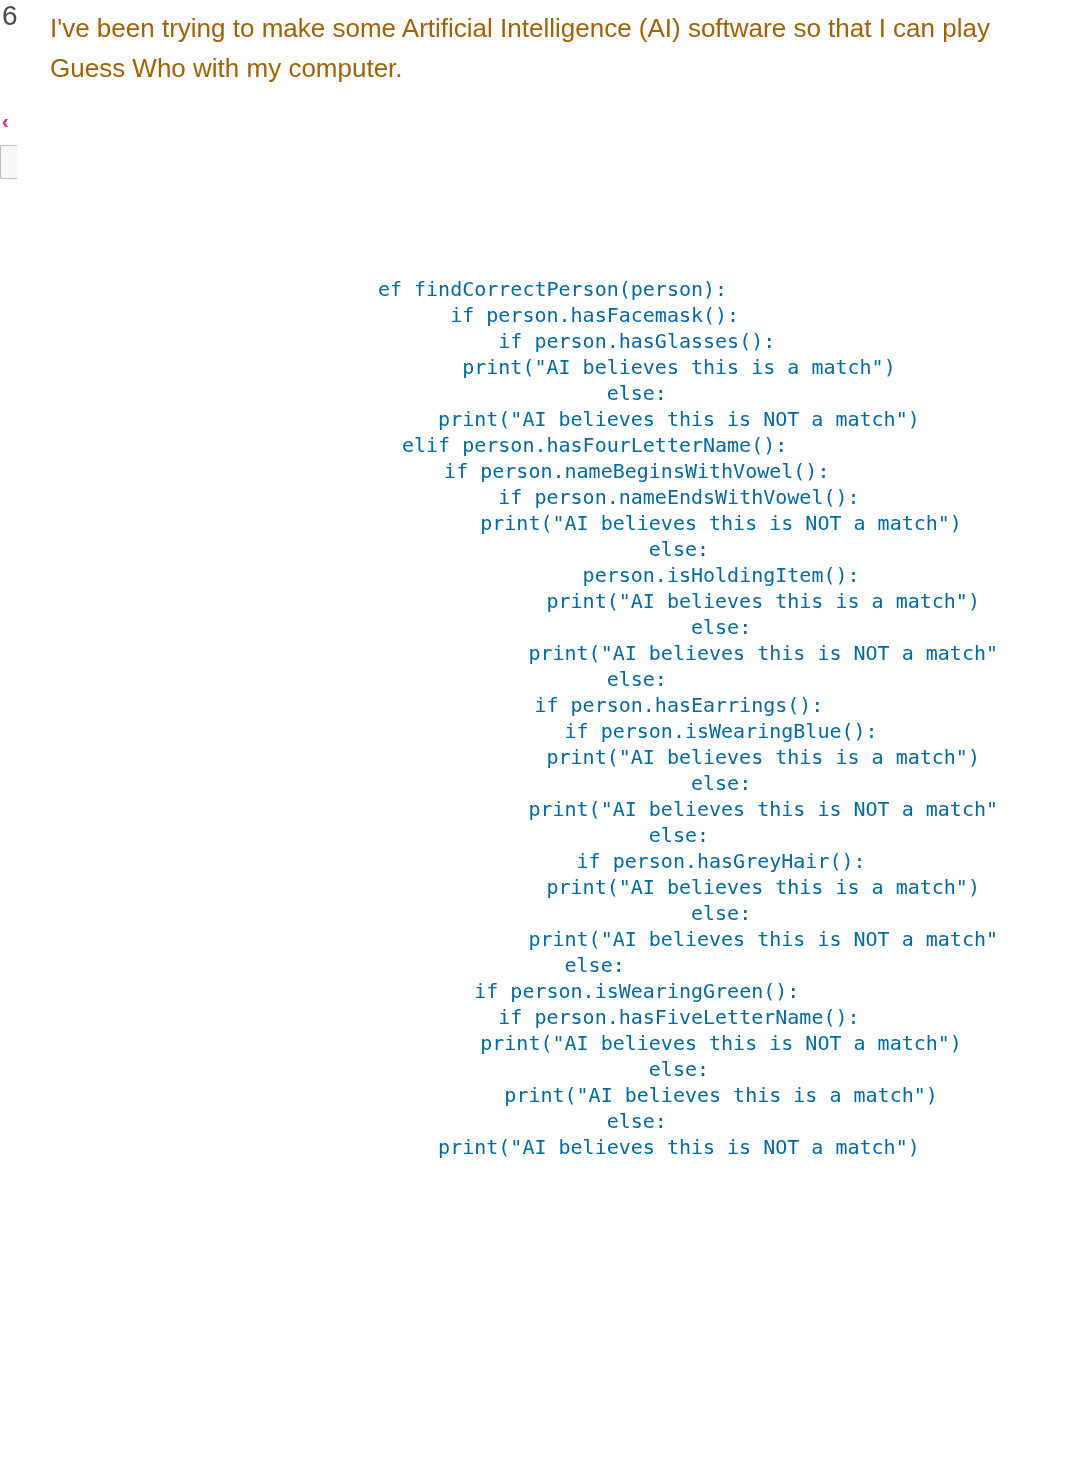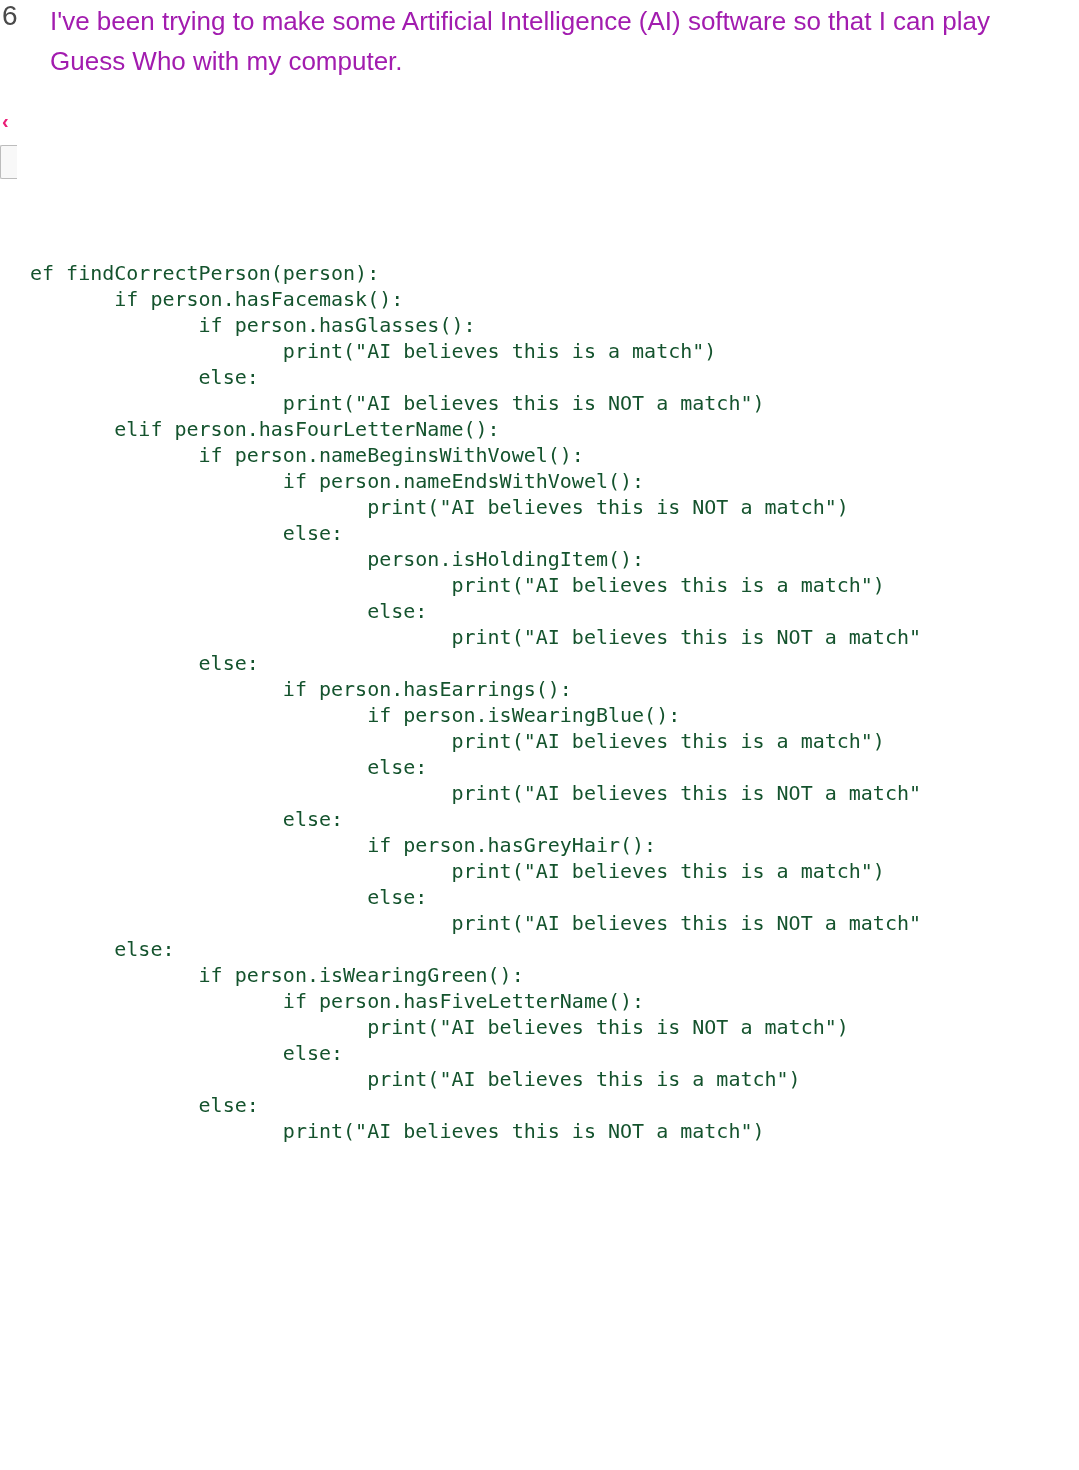--- a/index.html
+++ b/index.html
@@ -45,40 +45,41 @@
     font-size: 28px;
     color: #4a4a4a;
     font-weight: 400;
     width: 40px;
     text-align: left;
     padding-left: 2px;
   }
   .body-text {
     position: absolute;
     left: 50px;
-    top: 1px;
+    top: 8px;
     width: 1008px;
     font-size: 26px;
     line-height: 40px;
-    color: #a21caf;
+    color: #a16207;
   }
   .body-text p {
     margin: 0 0 22px 0;
   }
   .code-block {
     position: absolute;
     left: 30px;
-    top: 260px;
+    top: 276px;
     width: 1045px;
     font-family: "DejaVu Sans Mono", "Consolas", "Menlo", monospace;
     font-size: 20px;
     line-height: 26px;
-    color: #14532d;
+    color: #0369a1;
     white-space: pre;
     overflow: hidden;
+    text-align: center;
   }
 </style>
 </head>
 <body>
 
 <div class="page">
 
   <div class="qnum">6</div>
 
   <div class="leftbar">

